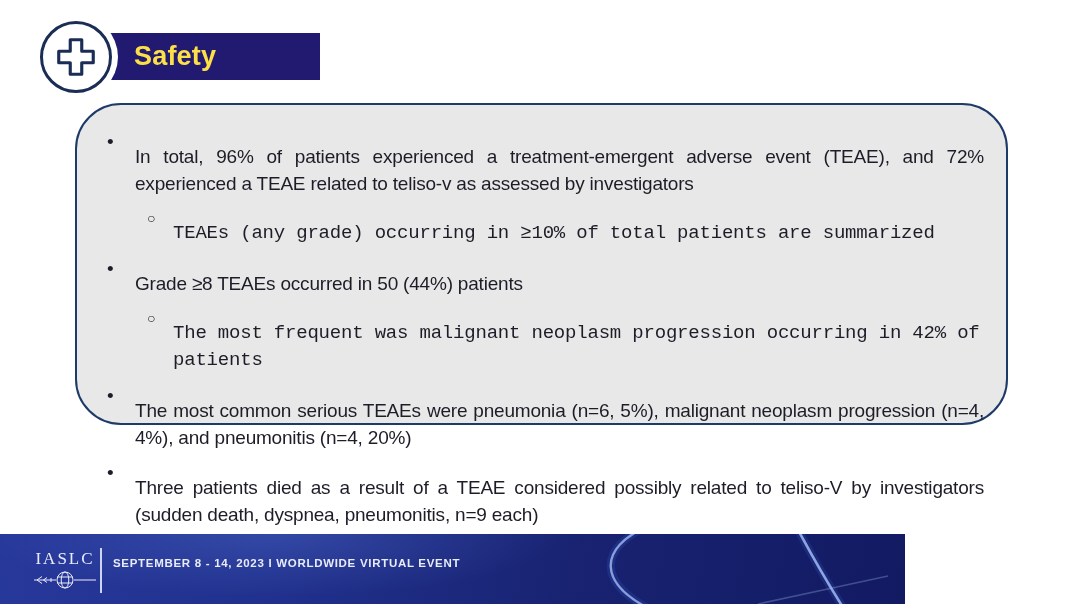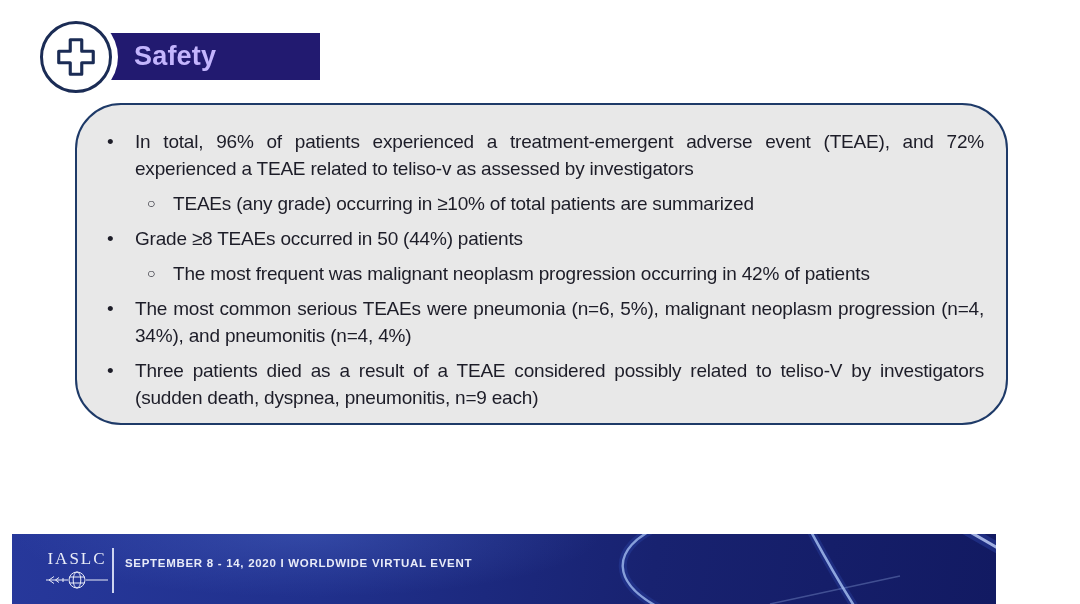--- a/index.html
+++ b/index.html
@@ -18,21 +18,21 @@
   .hdr-banner {
     position: absolute;
     left: 100px; top: 33px;
     width: 220px; height: 47px;
     background: #221a70;
     display: flex;
     align-items: center;
     padding-left: 34px;
   }
   .hdr-title {
-    color: #c4b5fd;
+    color: #fde047;
     font-size: 27px;
     font-weight: bold;
     letter-spacing: 0.2px;
   }
   .hdr-icon-wrap {
     position: absolute;
     left: 40px; top: 21px;
     width: 72px; height: 72px;
     border-radius: 50%;
     background: #ffffff;
@@ -60,28 +60,28 @@
     align-items: flex-start;
     font-size: 19px;
     line-height: 27px;
     letter-spacing: -0.2px;
     color: #1d1d28;
   }
   .bullet-list li + li { margin-top: 8px; }
   .b1 .mk { width: 28px; flex: 0 0 28px; font-size: 19px; line-height: 27px; }
   .b2 { margin-left: 40px; }
   .b2 .mk { width: 26px; flex: 0 0 26px; font-size: 14px; line-height: 27px; }
-  .tx { flex: 1; text-align: justify; }
-  .b2 .tx { text-align: left; }
+  .tx { flex: 1; text-align: justify; margin-top: 15px; }
+  .b2 .tx { text-align: left; font-family: Liberation Mono, monospace; }
 
   
   .footer {
     position: absolute;
-    left: 12px; top: 534px;
-    width: 984px; height: 70px;
+    left: 0; top: 534px;
+    width: 905px; height: 70px;
     background:
       radial-gradient(ellipse 420px 90px at 30% 0%, rgba(86,116,210,0.35), rgba(0,0,0,0) 70%),
       linear-gradient(100deg, #27389b 0%, #20308c 32%, #182270 65%, #121a62 100%);
     overflow: hidden;
   }
   .footer-arcs { position: absolute; left: 0; top: 0; }
   .f-logo {
     position: absolute;
     left: 34px; top: 15px;
     width: 62px;
@@ -143,21 +143,21 @@
       <li class="b1">
         <span class="mk">•</span>
         <span class="tx">Grade ≥8 TEAEs occurred in 50 (44%) patients</span>
       </li>
       <li class="b2">
         <span class="mk">○</span>
         <span class="tx">The most frequent was malignant neoplasm progression occurring in 42% of patients</span>
       </li>
       <li class="b1">
         <span class="mk">•</span>
-        <span class="tx">The most common serious TEAEs were pneumonia (n=6, 5%), malignant neoplasm progression (n=4, 34%), and pneumonitis (n=4, 4%)</span>
+        <span class="tx">The most common serious TEAEs were pneumonia (n=6, 5%), malignant neoplasm progression (n=4, 4%), and pneumonitis (n=4, 20%)</span>
       </li>
       <li class="b1">
         <span class="mk">•</span>
         <span class="tx">Three patients died as a result of a TEAE considered possibly related to teliso-V by investigators (sudden death, dyspnea, pneumonitis, n=9 each)</span>
       </li>
     </ul>
   </div>
 
   <div class="footer">
     <svg class="footer-arcs" width="1080" height="70" viewBox="0 0 1080 70">
@@ -186,17 +186,17 @@
           <path d="M 0 10 H 22"></path>
           <path d="M 40 10 H 62"></path>
           <path d="M 8 6.5 L 3 10 L 8 13.5"></path>
           <path d="M 13 7.5 L 9.5 10 L 13 12.5"></path>
           <path d="M 17 8 V 12"></path>
         </g>
       </svg>
     </div>
     <div class="f-div"></div>
     <div class="f-text">
-      <div class="f-conf-sub">SEPTEMBER 8 - 14, 2020 I WORLDWIDE VIRTUAL EVENT</div>
+      <div class="f-conf-sub">SEPTEMBER 8 - 14, 2023 I WORLDWIDE VIRTUAL EVENT</div>
     </div>
   </div>
 
 </div>
 
 </body></html>

